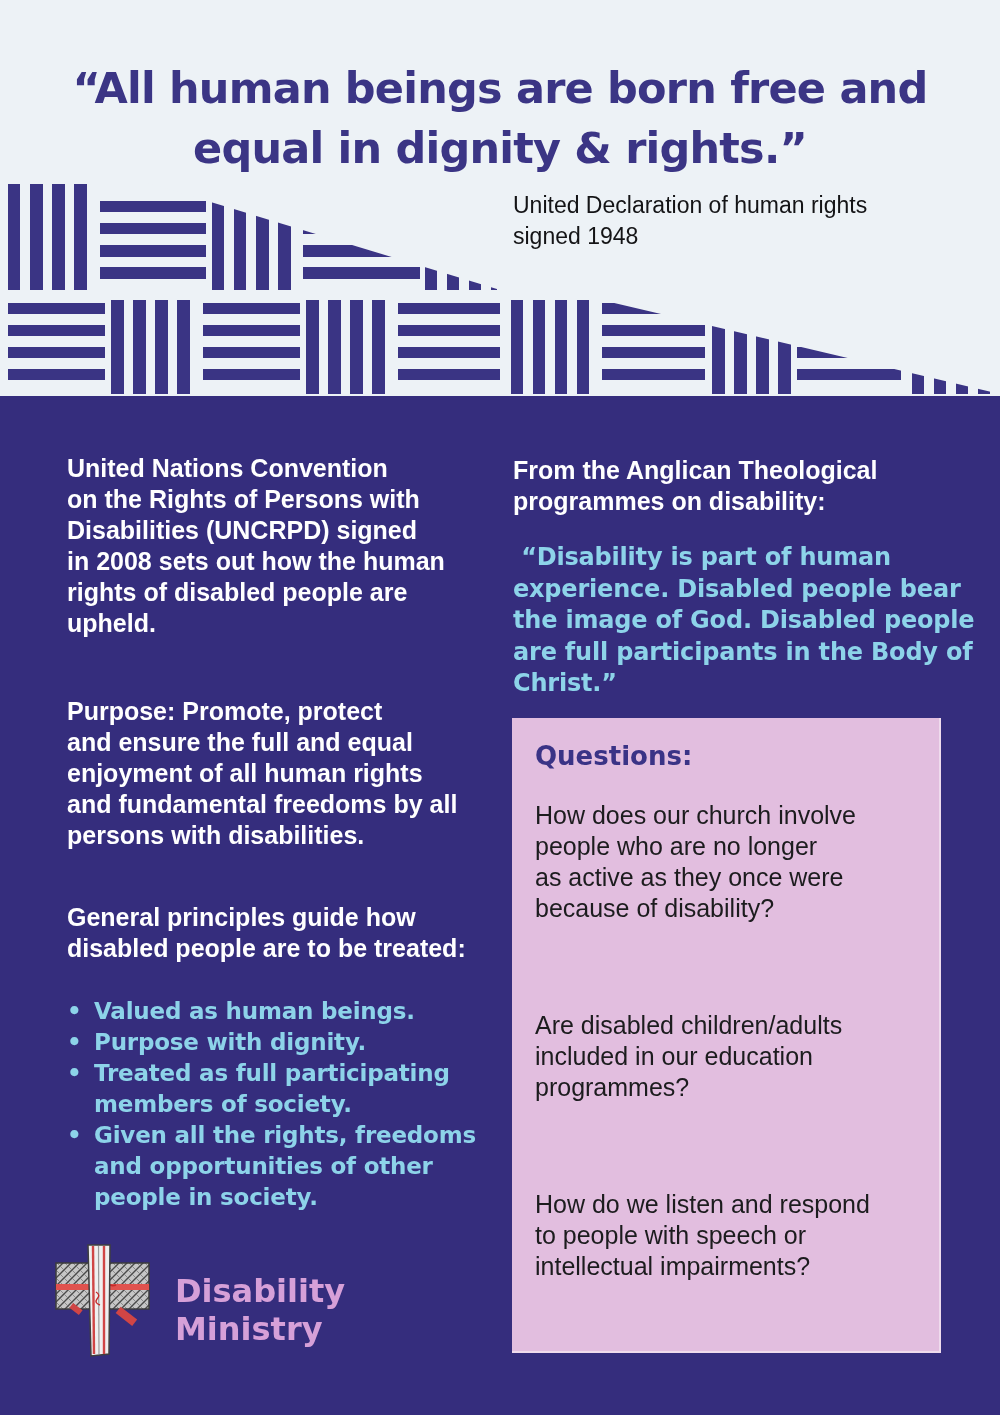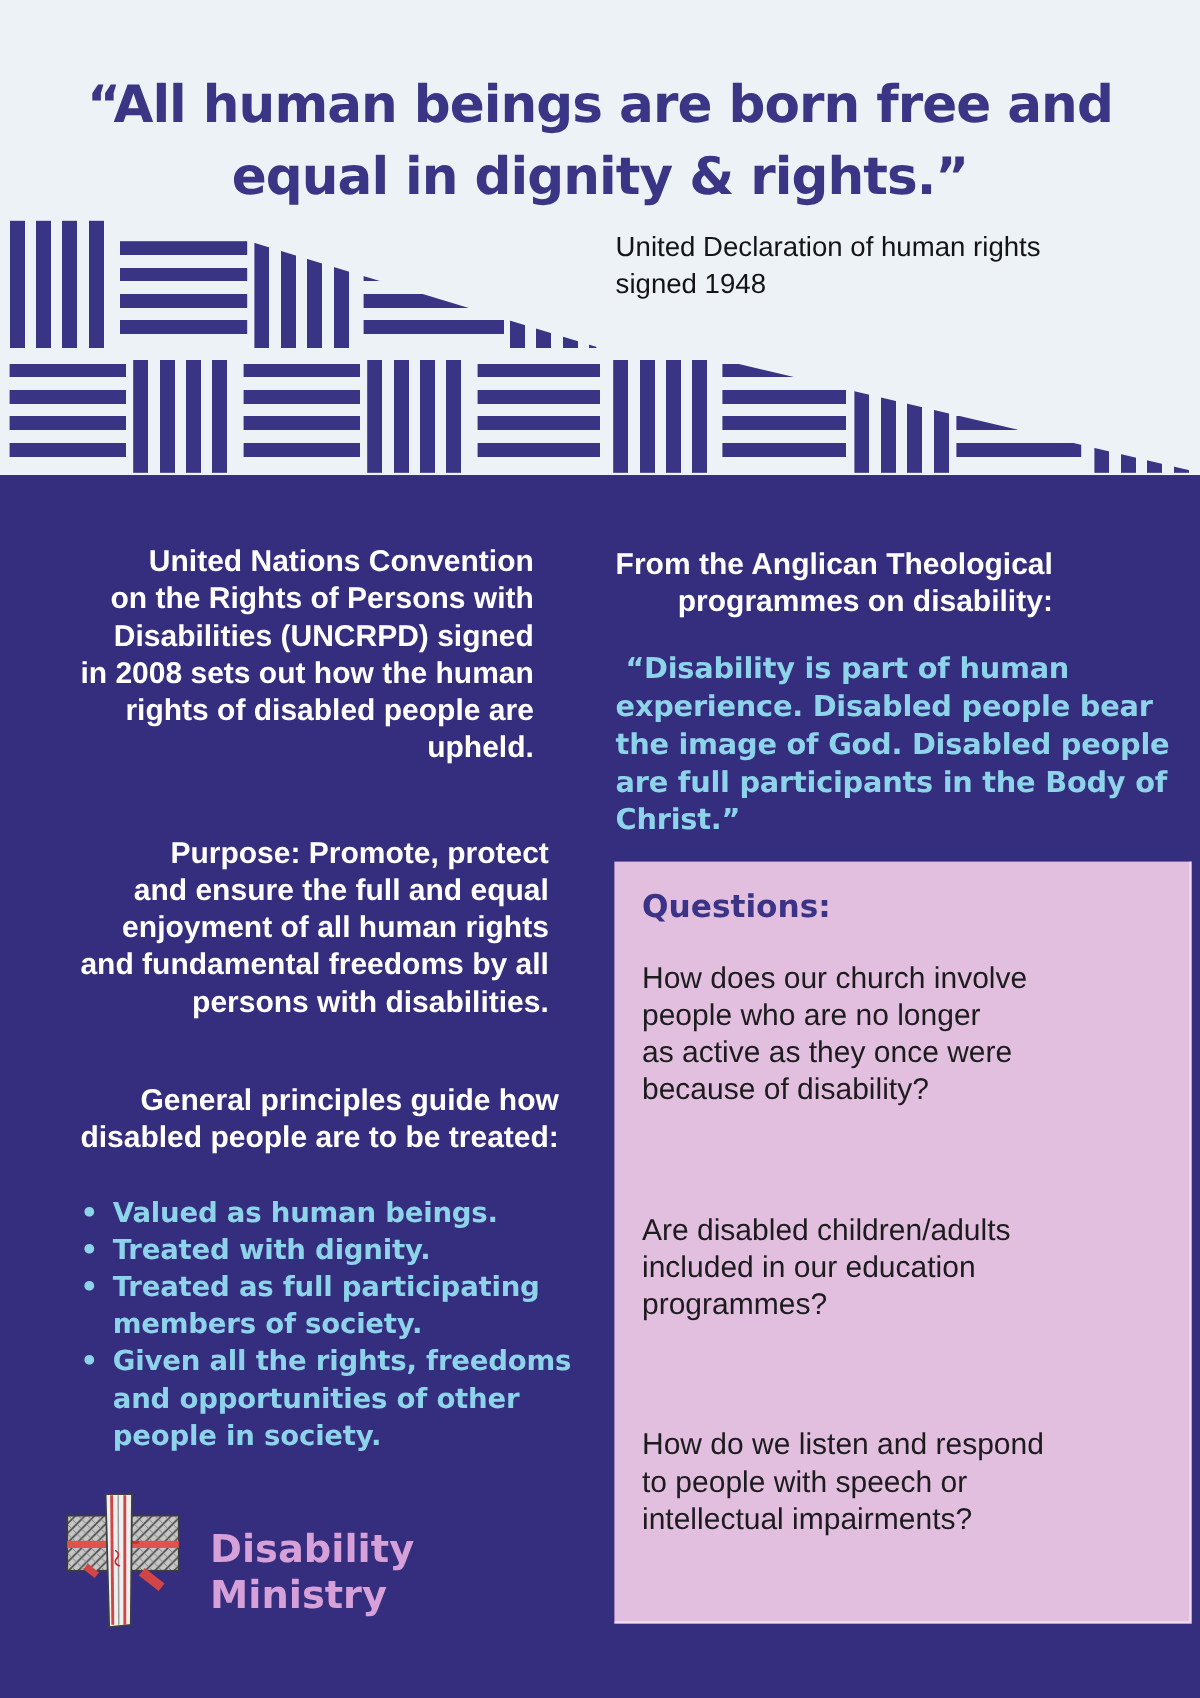--- a/index.html
+++ b/index.html
@@ -36,42 +36,42 @@
   .blk{position:absolute;}
   .v{background:repeating-linear-gradient(90deg,var(--stripe) 0 12.5px,transparent 12.5px 22px);}
   .h{background:repeating-linear-gradient(180deg,var(--stripe) 0 11.5px,transparent 11.5px 22px);}
   .tri{position:absolute;background:var(--light);clip-path:polygon(0 0,100% 0,100% 100%);}
   .tri1{left:148px;top:183px;width:372px;height:113px;}
   .tri2{left:593px;top:298px;width:407px;height:96px;}
   
   .body-section{position:absolute;left:0;top:396px;width:1000px;height:1019px;background:var(--ink);}
   .wcopy{
     position:absolute;margin:0;color:#ffffff;font-weight:bold;
-    font-size:25px;line-height:31px;white-space:pre-wrap;text-align:right;
+    font-size:25px;line-height:31px;white-space:pre-wrap;
   }
   .para1{left:67px;top:57px;}
   .para2{left:67px;top:300px;}
   .principles{left:67px;top:506px;}
   .bullets{
     position:absolute;left:67px;top:600px;margin:0;padding:0;list-style:none;
     font-family:"DejaVu Sans",sans-serif;font-weight:bold;
     font-size:23px;line-height:31px;letter-spacing:-0.2px;color:var(--sky);
   }
   .bullets li{position:relative;padding-left:27px;white-space:pre-wrap;}
   .bullets li::before{content:"\2022";position:absolute;left:0;top:0;}
   .right-heading{left:513px;top:59px;}
   .right-quote{
     position:absolute;left:513px;top:146px;margin:0;
     font-family:"DejaVu Sans",sans-serif;font-weight:bold;
     font-size:24px;line-height:31.5px;letter-spacing:-0.2px;
     color:var(--sky);white-space:pre-wrap;
   }
   
   .questions-box{
-    position:absolute;left:512px;top:322px;width:481px;height:635px;
+    position:absolute;left:512px;top:322px;width:429px;height:635px;
     background:var(--pink);border-right:2px solid rgba(255,255,255,0.45);
     border-bottom:2px solid rgba(255,255,255,0.45);
     box-sizing:border-box;padding:22px 26px 0 23px;
   }
   .questions-title{
     margin:0 0 28px 0;font-family:"DejaVu Sans",sans-serif;font-weight:bold;
     font-size:26px;line-height:32px;color:var(--indigo);
   }
   .question{
     margin:0 0 86px 0;font-size:25px;line-height:31px;
@@ -133,21 +133,21 @@
     <p class="wcopy para2">Purpose: Promote, protect
 and ensure the full and equal
 enjoyment of all human rights
 and fundamental freedoms by all
 persons with disabilities.</p>
     <p class="wcopy principles">General principles guide how
 disabled people are to be treated:</p>
 
     <ul class="bullets">
       <li>Valued as human beings.</li>
-      <li>Treated with dignity.</li>
+      <li>Purpose with dignity.</li>
       <li>Treated as full participating
 members of society.</li>
       <li>Given all the rights, freedoms
 and opportunities of other
 people in society.</li>
     </ul>
 
     <p class="wcopy right-heading">From the Anglican Theological
 programmes on disability:</p>
     <p class="right-quote"> “Disability is part of human

